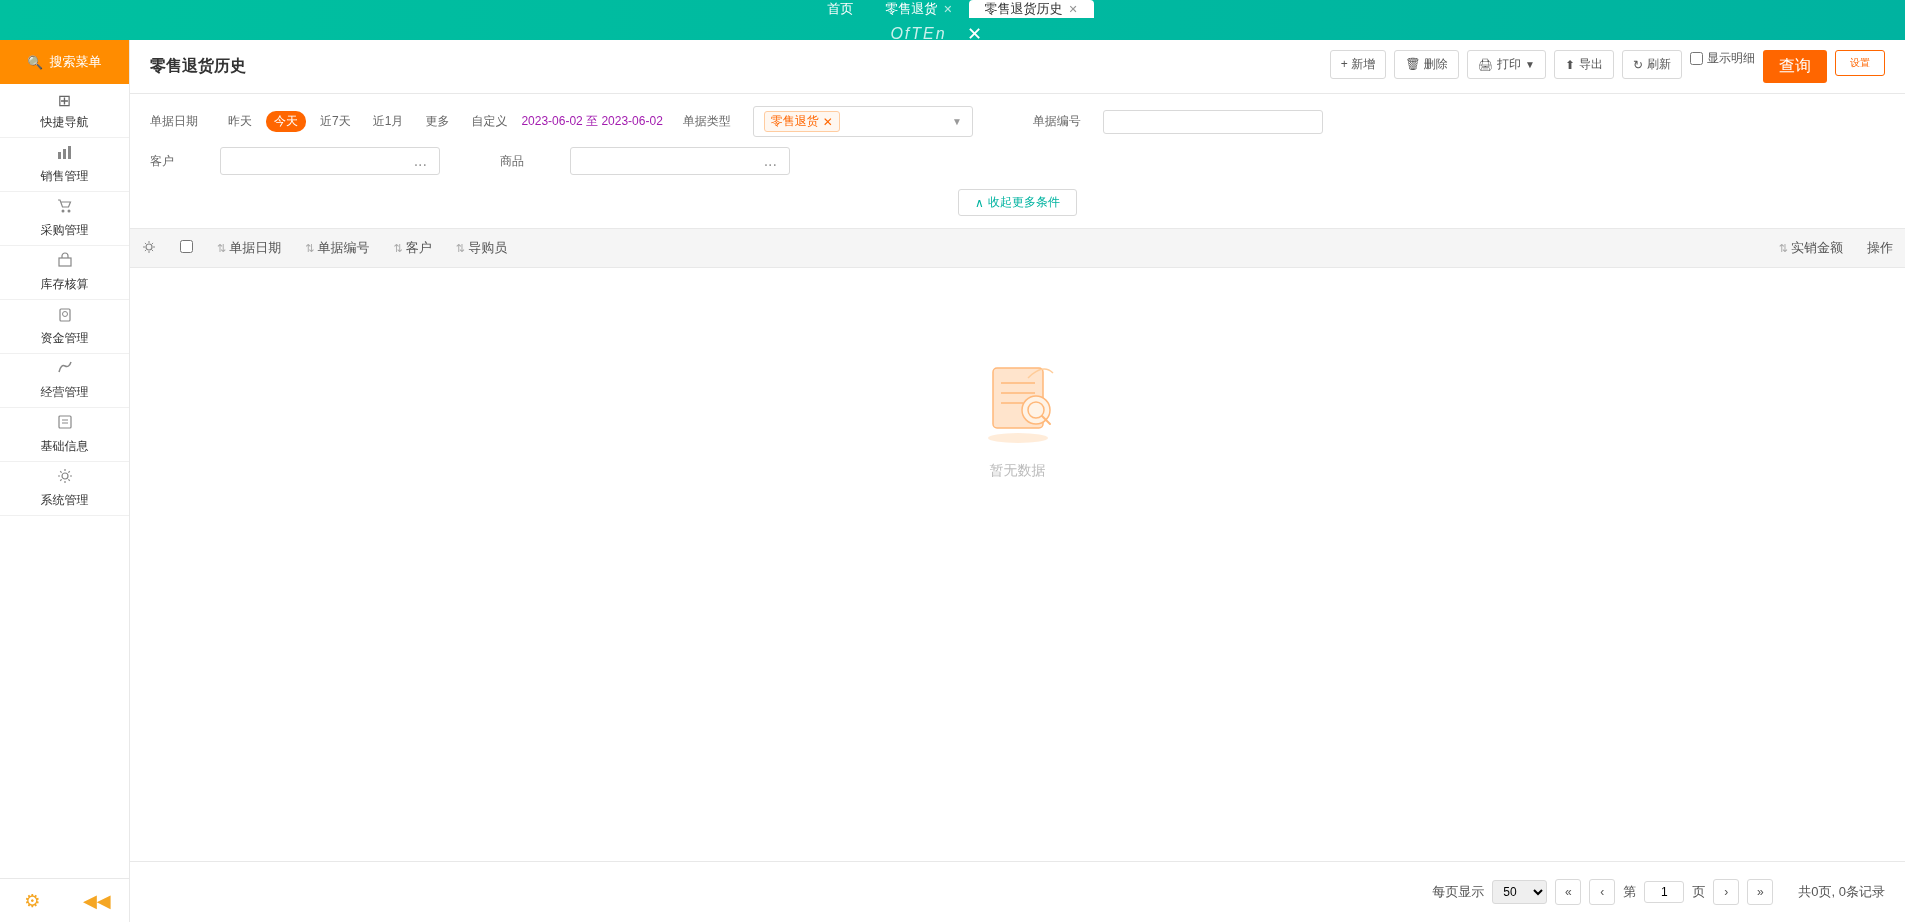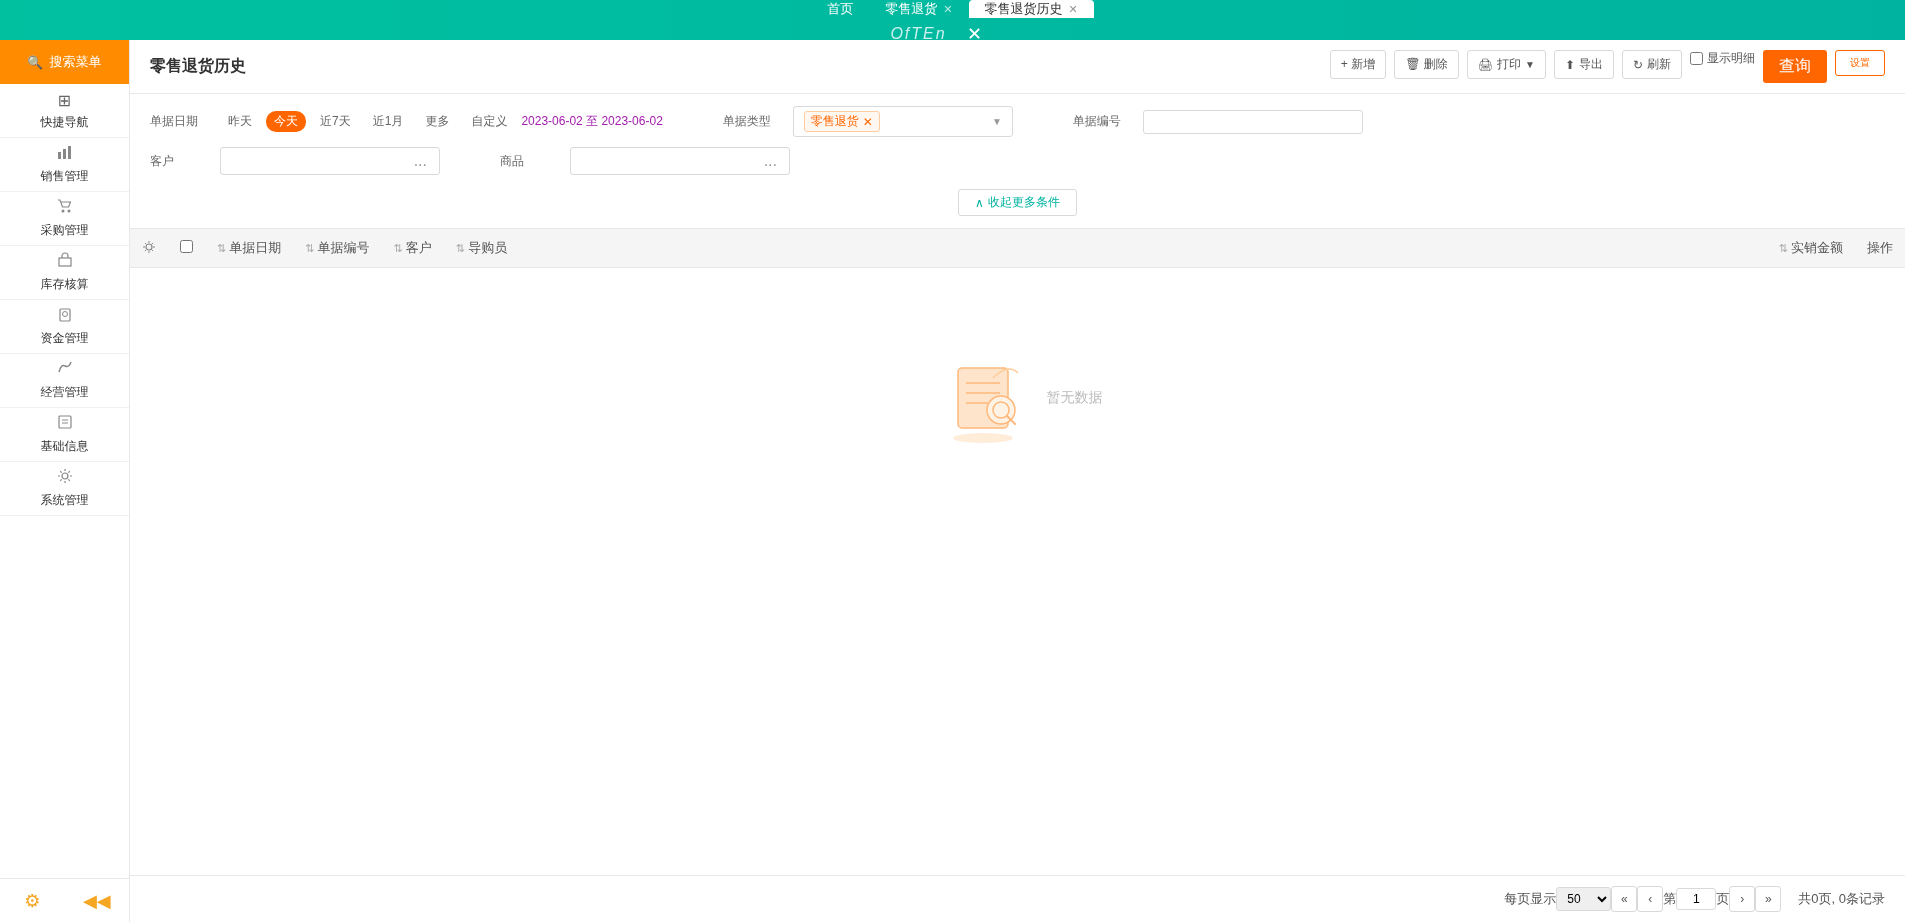--- a/index.html
+++ b/index.html
@@ -344,41 +344,42 @@
       width: 80px;
       text-align: center;
     }
     .th-amount {
       text-align: right;
     }
 
     
     .empty-state {
       display: flex;
-      flex-direction: row;
+      flex-direction: column;
       align-items: center;
       justify-content: center;
       padding: 80px 20px;
       color: #bbb;
       font-size: 14px;
       gap: 14px;
     }
     .empty-icon {
       width: 100px;
       height: 100px;
     }
 
     
     .pagination-bar {
       background: #fff;
       border-top: 1px solid #e8e8e8;
-      padding: 10px 20px;
+      padding: 17px 20px;
       display: flex;
       align-items: center;
       justify-content: flex-end;
+      gap: 8px;
       flex-shrink: 0;
       font-size: 13px;
       color: #555;
     }
     .pagination-select {
       border: 1px solid #d9d9d9;
       border-radius: 3px;
       padding: 3px 6px;
       font-size: 12px;
       outline: none;
@@ -550,21 +551,21 @@
         <div class="filter-date-group">
           <button class="date-btn">昨天</button>
           <button class="date-btn active">今天</button>
           <button class="date-btn">近7天</button>
           <button class="date-btn">近1月</button>
           <button class="date-btn">更多</button>
           <button class="date-btn">自定义</button>
           <span class="date-range">2023-06-02 至 2023-06-02</span>
         </div>
 
-        <span class="filter-label" style="margin-left:40px;font-family:Liberation Serif, serif;">单据类型</span>
+        <span class="filter-label" style="font-family:Liberation Serif, serif;">单据类型</span>
         <div class="filter-select" style="min-width:220px;">
           <div style="display:flex;align-items:center;gap:4px;">
             <div class="filter-tag">
               <span>零售退货</span>
               <span style="cursor:pointer;">✕</span>
             </div>
           </div>
           <span style="font-size:10px;color:#999;">▼</span>
         </div>
 

